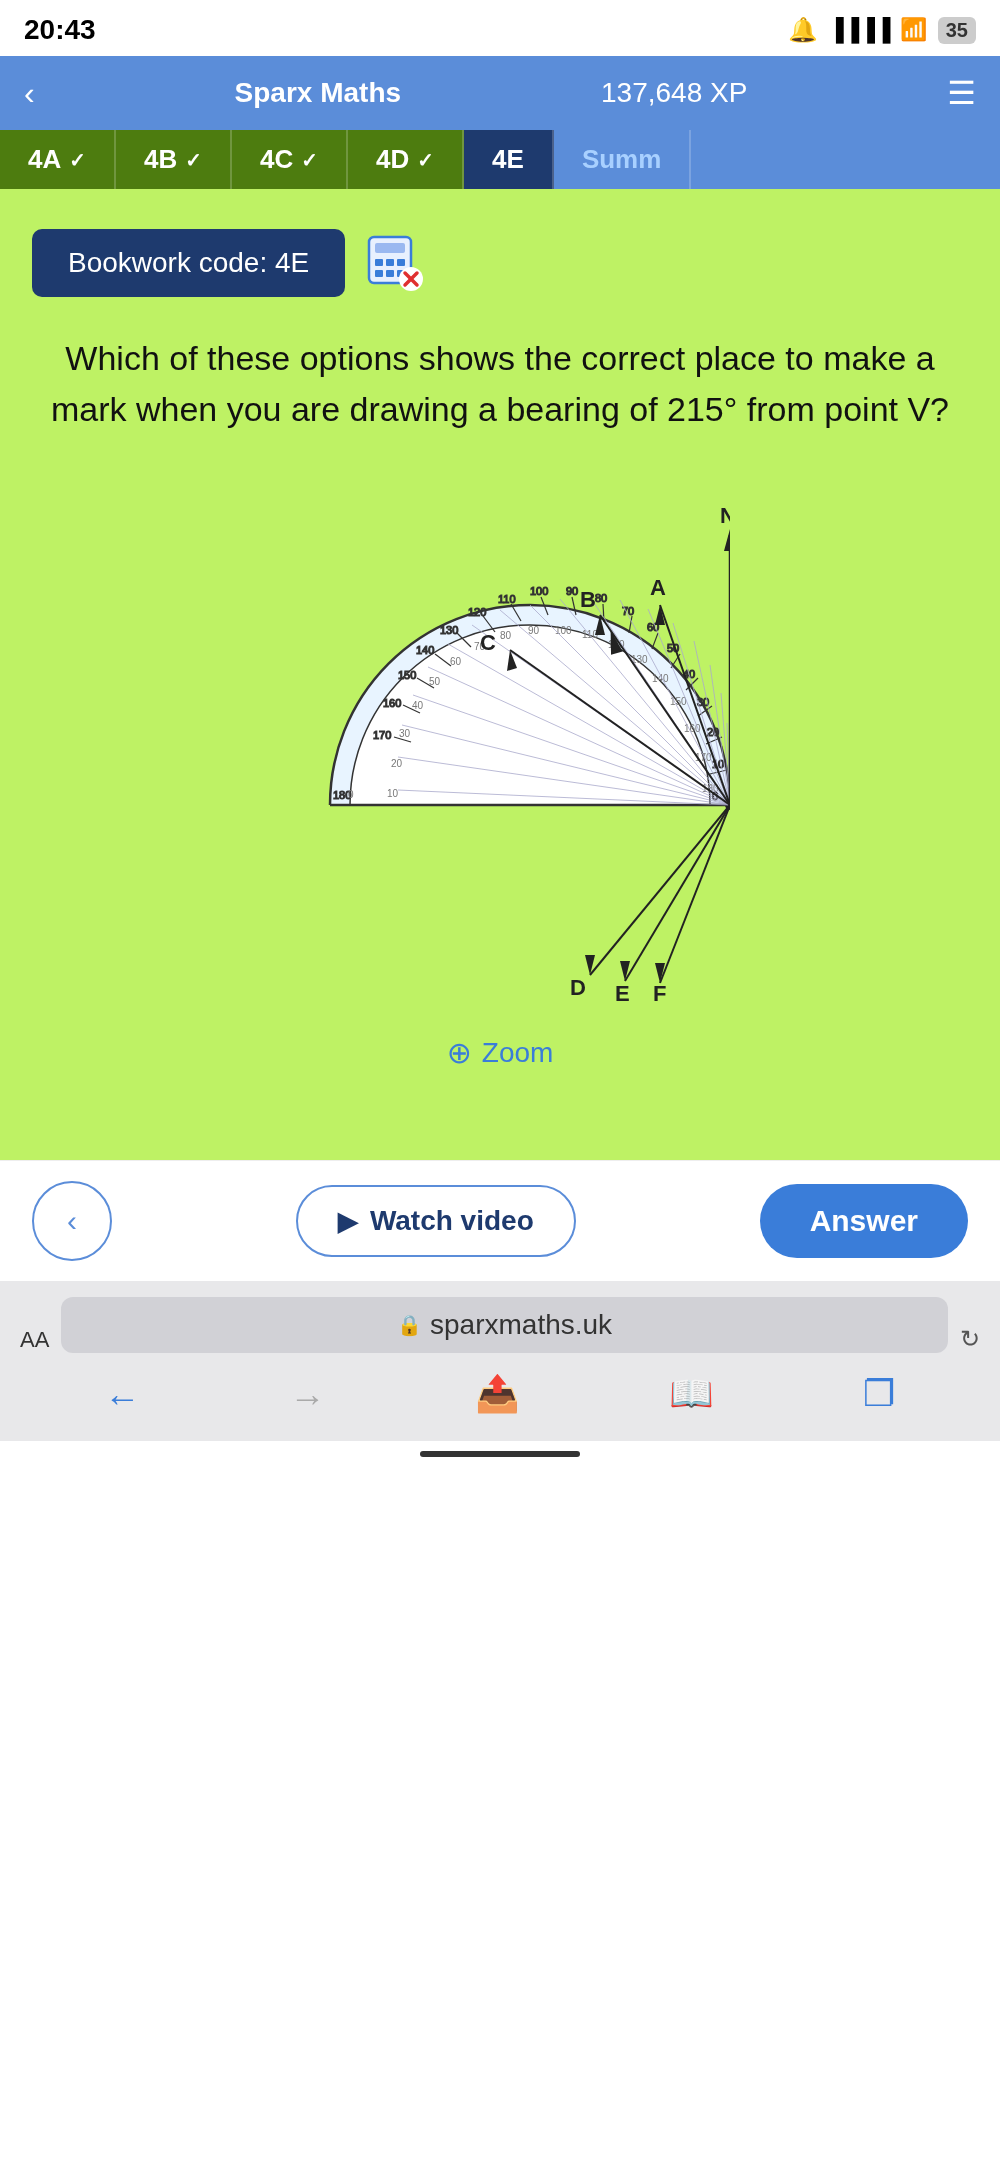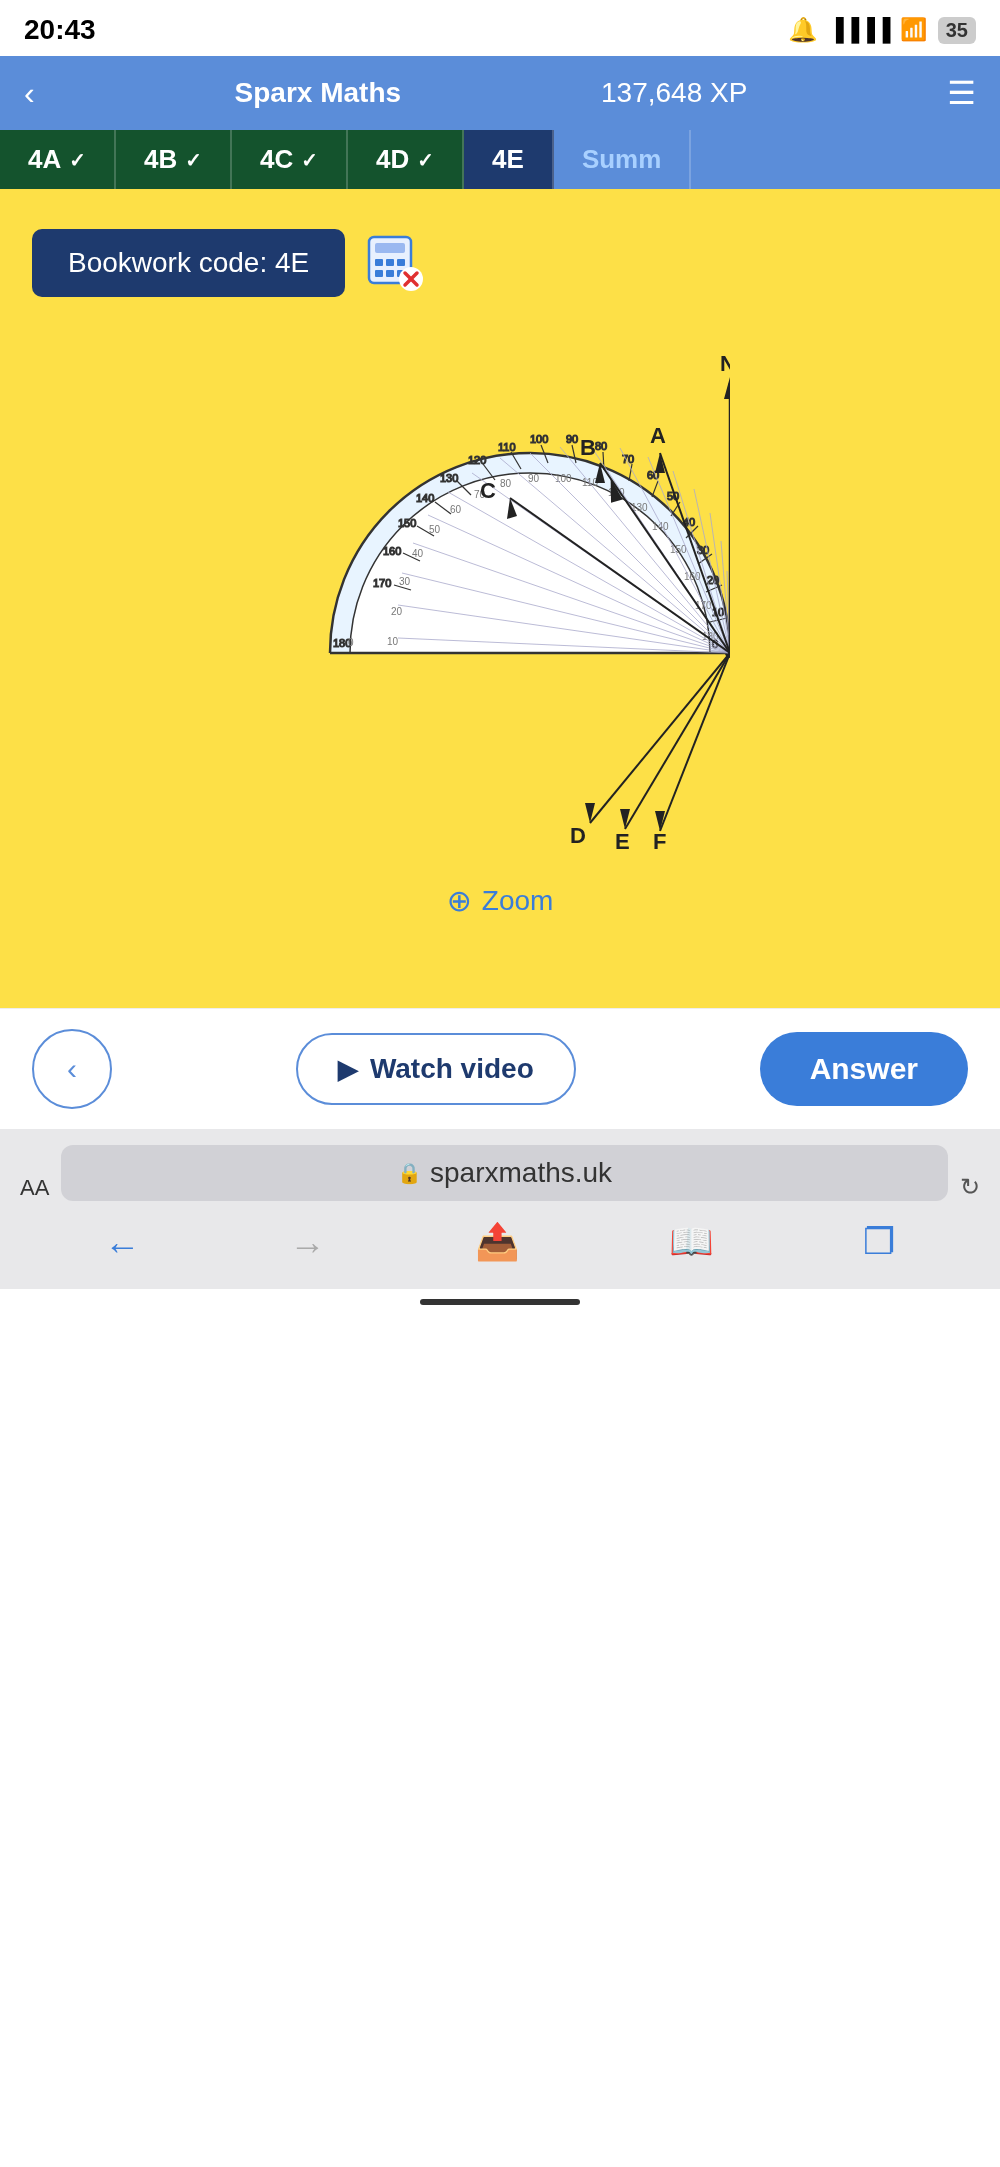--- a/index.html
+++ b/index.html
@@ -78,21 +78,21 @@
     .tab-bar {
       display: flex;
       background: #5b8dd9;
       overflow: hidden;
     }
     .tab-item {
       padding: 14px 28px;
       font-size: 26px;
       font-weight: 600;
       color: #fff;
-      background: #14532d;
+      background: #4d7c0f;
       border-right: 2px solid rgba(255,255,255,0.2);
       display: flex;
       align-items: center;
       gap: 8px;
       cursor: pointer;
     }
     .tab-item.active {
       background: #1e3a6e;
       color: #fff;
     }
@@ -100,21 +100,21 @@
       background: #5b8dd9;
       color: #a8d0ff;
     }
     .checkmark {
       font-size: 20px;
     }
 
     
     .main-content {
       padding: 40px 32px;
-      background: #fde047;
+      background: #bef264;
     }
 
     
     .bookwork-row {
       display: flex;
       align-items: center;
       gap: 20px;
       margin-bottom: 36px;
     }
     .bookwork-code {
@@ -349,20 +349,23 @@
         <rect x="21" y="37" width="8" height="7" rx="1" fill="#3a7dd9"></rect>
         <rect x="32" y="37" width="8" height="7" rx="1" fill="#3a7dd9"></rect>
 
         <circle cx="46" cy="46" r="12" fill="white"></circle>
         <line x1="40" y1="40" x2="52" y2="52" stroke="#e03030" stroke-width="3.5" stroke-linecap="round"></line>
         <line x1="52" y1="40" x2="40" y2="52" stroke="#e03030" stroke-width="3.5" stroke-linecap="round"></line>
       </svg>
     </div>
   </div>
 
+  <div class="question-text">
+    <span>Which of these options shows the correct place to make a mark when you are drawing a bearing of 215° from point V?</span>
+  </div>
 
   <div class="diagram-container">
     <svg class="protractor-svg" viewBox="0 0 460 520">
 
       <path d="M 60 320 A 200 200 0 0 1 460 320" fill="#e8f4ff" stroke="#333" stroke-width="2.5"></path>
 
       <path d="M 80 320 A 180 180 0 0 1 440 320" fill="white" stroke="#333" stroke-width="1.5"></path>
 
       <line x1="60" y1="320" x2="460" y2="320" stroke="#333" stroke-width="2.5"></line>
 

